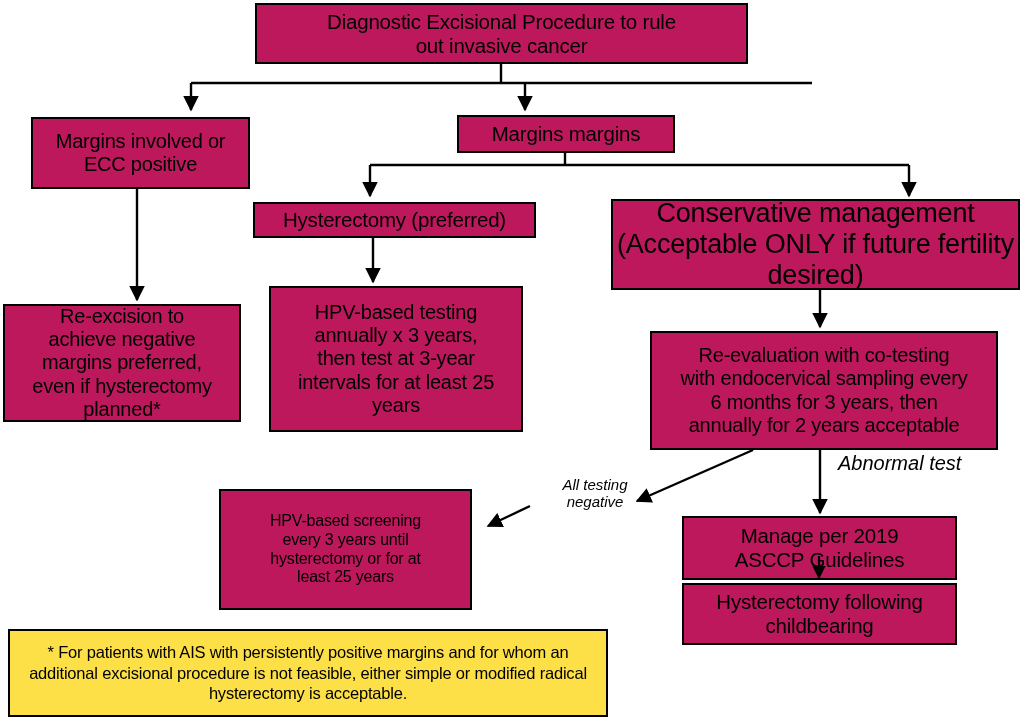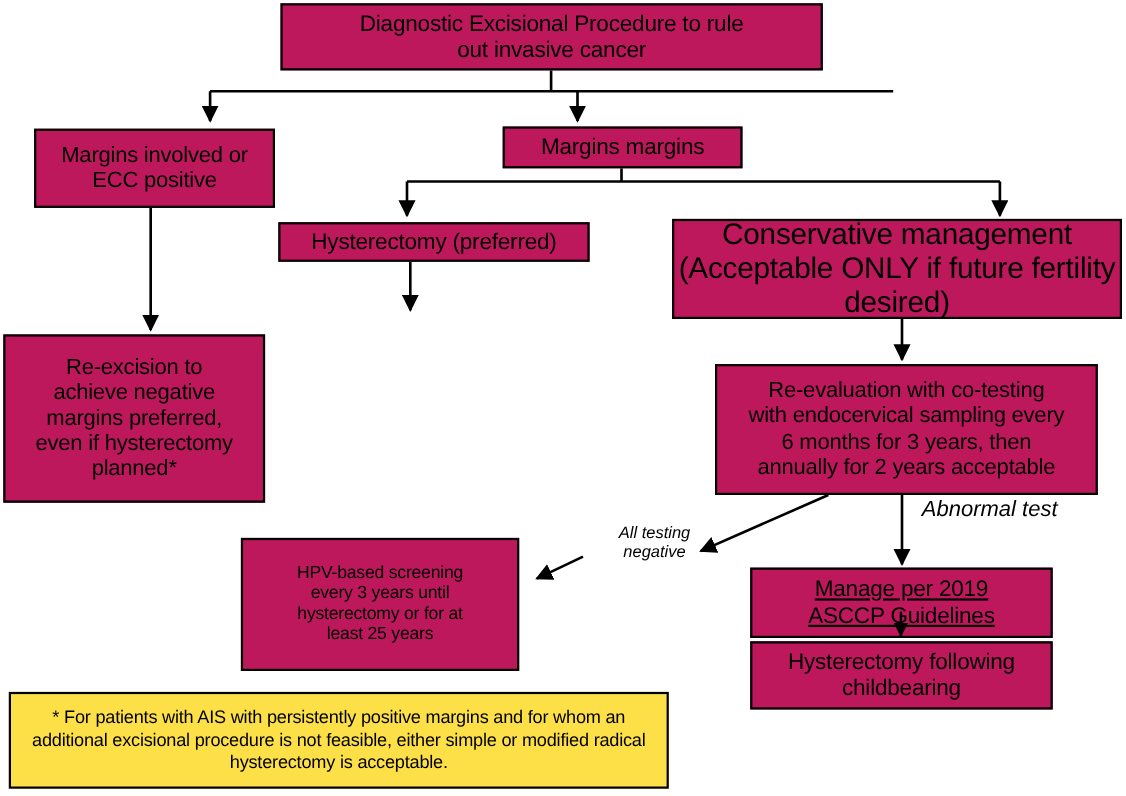--- a/index.html
+++ b/index.html
@@ -109,44 +109,49 @@
   </svg>
 
   <div class="node" style="left:255px; top:3px; width:493px; height:61px; font-size:20.5px;">Diagnostic Excisional Procedure to rule
 out invasive cancer</div>
 
   <div class="node" style="left:31px; top:117px; width:219px; height:72px; font-size:20px;">Margins involved or
 ECC positive</div>
 
   <div class="node" style="left:457px; top:115px; width:218px; height:38px; font-size:20.5px;">Margins margins</div>
 
-  <div class="node" style="left:3px; top:304px; width:238px; height:153px; font-size:20px;">Re-excision to
+  <div class="node" style="left:3px; top:304px; width:238px; height:118px; font-size:20px;">Re-excision to
 achieve negative
 margins preferred,
 even if hysterectomy
 planned*</div>
 
   <div class="node" style="left:253px; top:202px; width:283px; height:36px; font-size:20.5px;">Hysterectomy (preferred)</div>
 
+  <div class="node" style="left:269px; top:286px; width:254px; height:146px; font-size:20px;">HPV-based testing
+annually x 3 years,
+then test at 3-year
+intervals for at least 25
+years</div>
 
   <div class="node" style="left:611px; top:199px; width:409px; height:91px; font-size:27px;">Conservative management
 (Acceptable ONLY if future fertility
 desired)</div>
 
   <div class="node" style="left:650px; top:331px; width:348px; height:119px; font-size:20px;">Re-evaluation with co-testing
 with endocervical sampling every
 6 months for 3 years, then
 annually for 2 years acceptable</div>
 
   <div class="node" style="left:219px; top:489px; width:253px; height:121px; font-size:16px;">HPV-based screening
 every 3 years until
 hysterectomy or for at
 least 25 years</div>
 
-  <div class="node" style="left:682px; top:516px; width:275px; height:64px; font-size:20.5px;text-decoration:underline;">Manage per 2019
+  <div class="node" style="left:682px; top:516px; width:275px; height:64px; font-size:20.5px;">Manage per 2019
 ASCCP Guidelines</div>
 
   <div class="node" style="left:682px; top:583px; width:275px; height:62px; font-size:20.5px;">Hysterectomy following
 childbearing</div>
 
   <svg class="links top" viewBox="0 0 1024 724" xmlns="http://www.w3.org/2000/svg">
     <g stroke="#000000" stroke-width="2.2" fill="none">
       <path d="M 819 556 L 819 578" marker-end="url(#arrowsm)"></path>
     </g>
   </svg>

